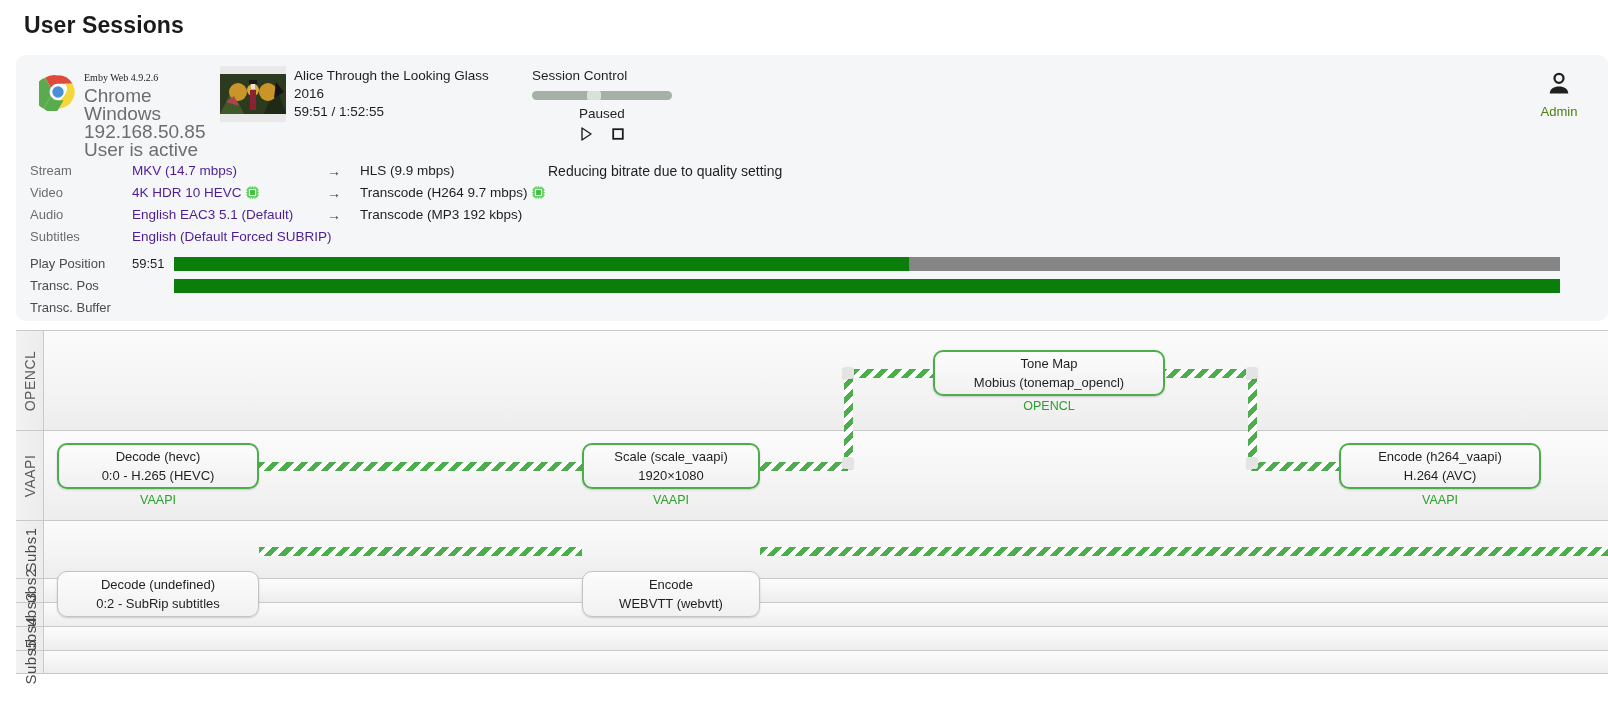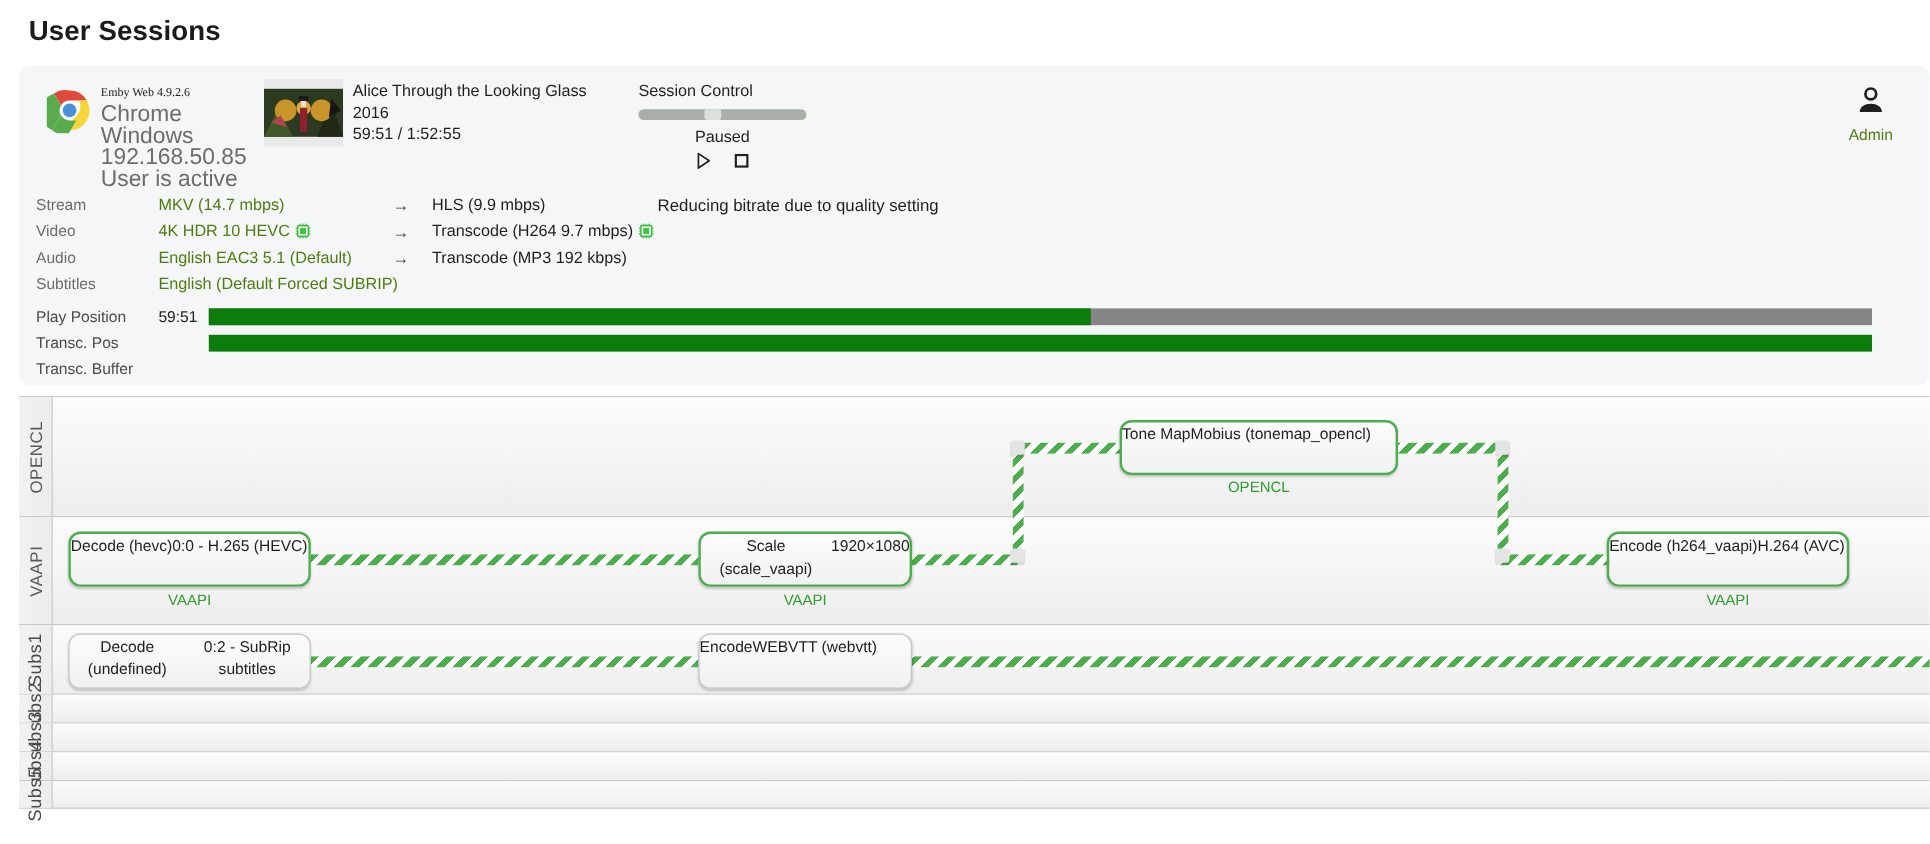--- a/index.html
+++ b/index.html
@@ -68,21 +68,21 @@
   #sc-buttons .ctl { width: 16px; height: 16px; cursor: pointer; }
 
   
   #admin-block { position: absolute; right: 14px; top: 14px; width: 70px; text-align: center; }
   #admin-label { font-size: 13px; color: #4d7c0f; margin-top: 1px; }
 
   
   #stream-info { position: absolute; left: 14px; top: 105px; }
   .si-row { height: 22px; position: relative; }
   .si-label { position: absolute; left: 0;  font-size: 13px; color: #6d6d6d; line-height: 22px; }
-  .si-src   { position: absolute; left: 102px; font-size: 13.5px; color: #4d7c0f; line-height: 22px; white-space: nowrap; }
+  .si-src   { position: absolute; left: 102px; font-size: 13.5px; color: #4c1d95; line-height: 22px; white-space: nowrap; }
   .si-arrow { position: absolute; left: 297px; font-size: 14px; color: #3c3c3c; line-height: 22px; }
   .si-dst   { position: absolute; left: 330px; font-size: 13.5px; color: #1f1f1f; line-height: 22px; white-space: nowrap; }
   .si-note  { position: absolute; left: 518px; font-size: 14px; color: #1f1f1f; line-height: 22px; white-space: nowrap; }
   .hwchip { display: inline-block; vertical-align: -2px; margin-left: 4px; }
 
   
   .pb-row { position: absolute; left: 14px; height: 22px; }
   .pb-label { position: absolute; left: 0; font-size: 13px; color: #4b4b4b; line-height: 22px; }
   .pb-value { position: absolute; left: 102px; font-size: 13px; color: #1f1f1f; line-height: 22px; }
   .pb-track {
@@ -123,24 +123,24 @@
   }
 
   
   .node {
     position: absolute;
     border-radius: 10px;
     background: linear-gradient(to bottom, #fcfcfc, #f1f1f1);
     box-shadow: 0 1px 2px rgba(0,0,0,0.18);
     text-align: center;
     z-index: 5;
-    display: flex; flex-direction: row; 
+    display: flex; flex-direction: column; justify-content: center;
   }
   .node.active { border: 2px solid #4cad4c; }
-  .node.idle   { border: 1px solid #c3c3c3; }
+  .node.idle   { border: 1px solid #c3c3c3; margin-top: 43px; }
   .node .nt1 { font-size: 13px; color: #1f1f1f; line-height: 19px; }
   .node .nt2 { font-size: 13px; color: #1f1f1f; line-height: 19px; }
   .node-cap {
     position: absolute;
     font-size: 12.5px;
     color: #2e9e2e;
     text-align: center;
     z-index: 5;
   }
 

